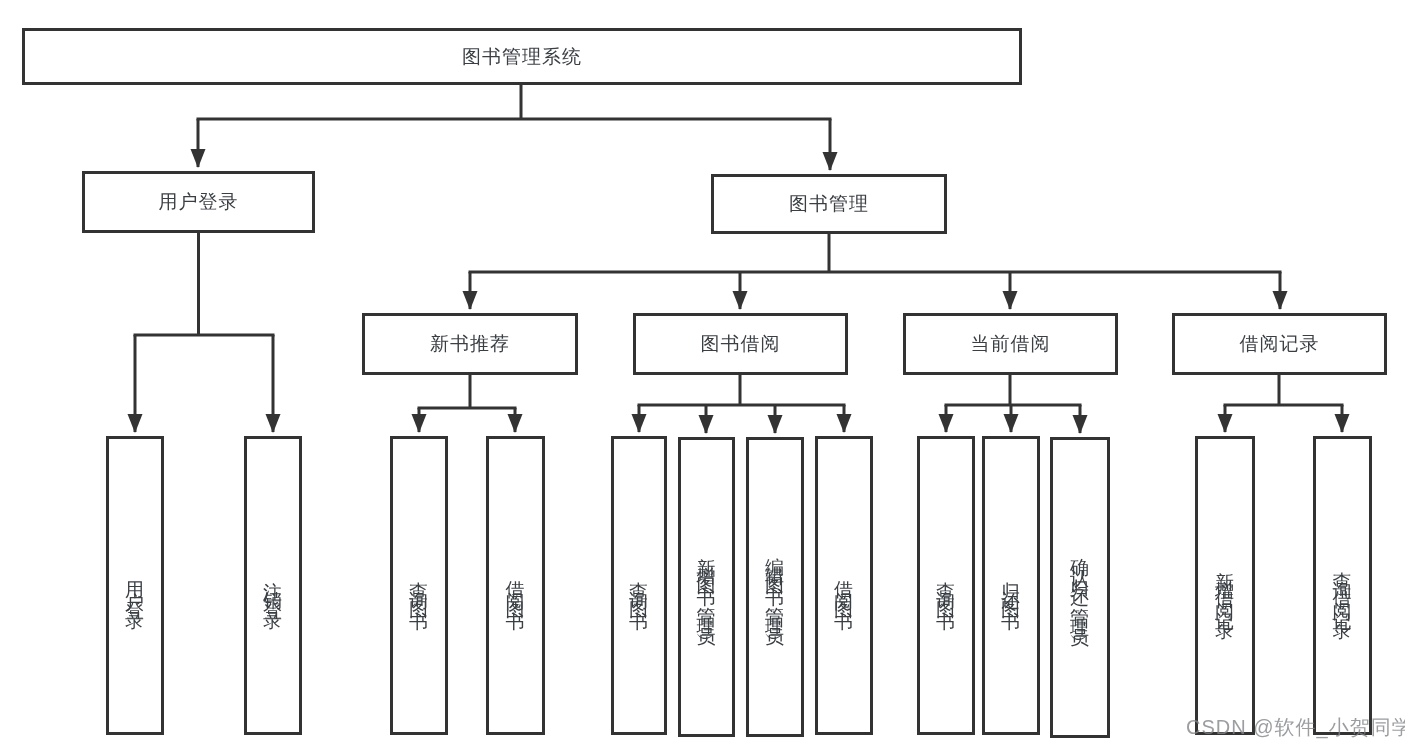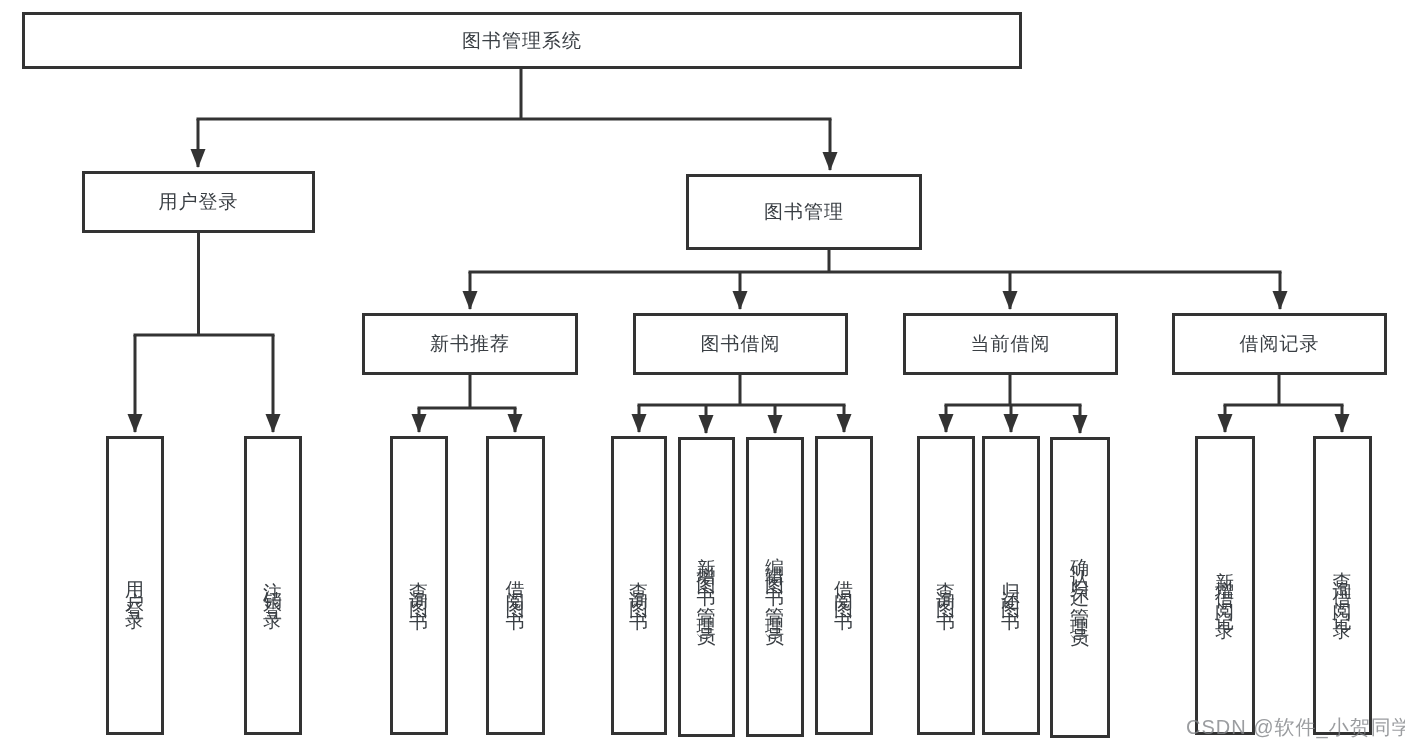--- a/index.html
+++ b/index.html
@@ -46,23 +46,23 @@
     font-size: 19px;
   }
   .leaf .vtext {
     writing-mode: vertical-rl;
     text-orientation: mixed;
     letter-spacing: 10px;
     white-space: nowrap;
     line-height: 1;
   }
   
-  .n-root  { left: 22px;   top: 12px;  width: 1000px; height: 57px; }
+  .n-root  { left: 22px;   top: 28px;  width: 1000px; height: 57px; }
   .n-b0    { left: 82px;   top: 171px; width: 233px;  height: 62px; }
-  .n-b1    { left: 686px;  top: 174px; width: 236px;  height: 76px; }
+  .n-b1    { left: 711px;  top: 174px; width: 236px;  height: 60px; }
   .n-g0    { left: 362px;  top: 313px; width: 216px;  height: 62px; }
   .n-g1    { left: 633px;  top: 313px; width: 215px;  height: 62px; }
   .n-g2    { left: 903px;  top: 313px; width: 215px;  height: 62px; }
   .n-g3    { left: 1172px; top: 313px; width: 215px;  height: 62px; }
   .l-0-0   { left: 106px;  top: 436px; width: 58px; height: 299px; }
   .l-0-1   { left: 244px;  top: 436px; width: 58px; height: 299px; }
   .l-g0-0  { left: 390px;  top: 436px; width: 58px; height: 299px; }
   .l-g0-1  { left: 486px;  top: 436px; width: 59px; height: 299px; }
   .l-g1-0  { left: 611px;  top: 436px; width: 56px; height: 299px; }
   .l-g1-1  { left: 678px;  top: 437px; width: 57px; height: 300px; }

